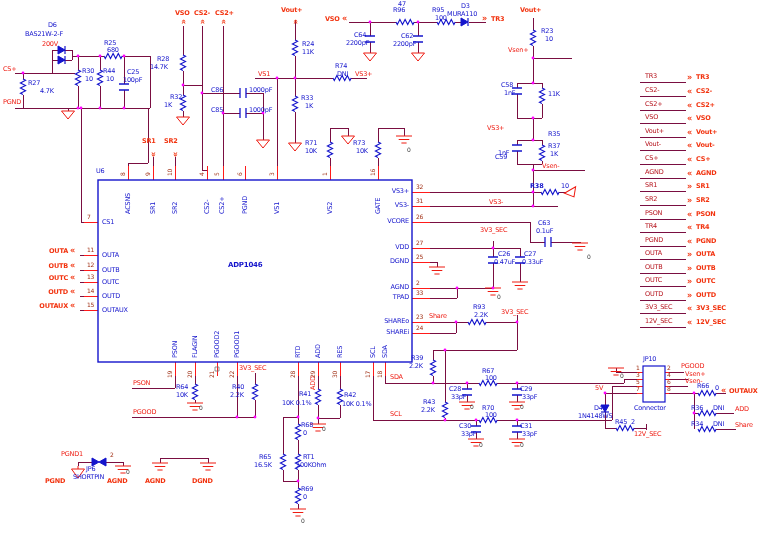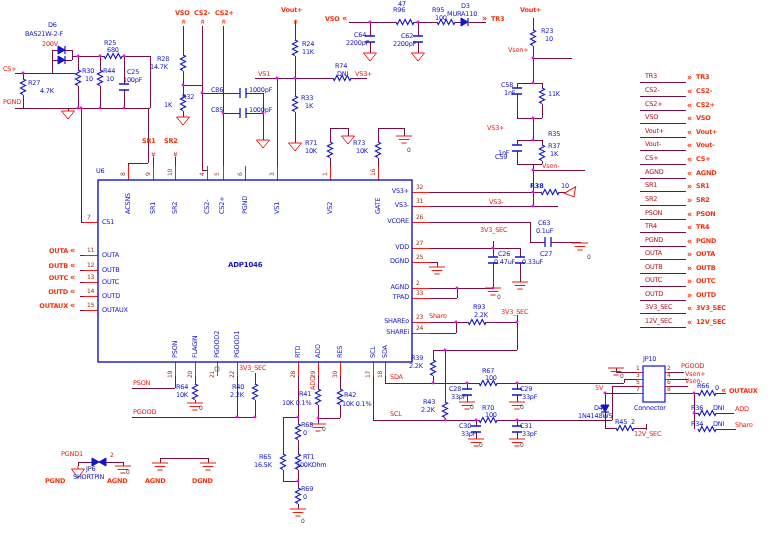--- a/index.html
+++ b/index.html
@@ -211,21 +211,21 @@
       <span class="lb b" style="left: 104px; top: 40px;">R25</span>
       <span class="lb b" style="left: 107px; top: 47px;">680</span>
       <span class="lb b" style="left: 82px; top: 68px;">R30</span>
       <span class="lb b" style="left: 85px; top: 76px;">10</span>
       <span class="lb b" style="left: 103px; top: 68px;">R44</span>
       <span class="lb b" style="left: 106px; top: 76px;">10</span>
       <span class="lb b" style="left: 127px; top: 69px;">C25</span>
       <span class="lb b" style="left: 123px; top: 77px;">100pF</span>
       <span class="lb b" style="left: 157px; top: 56px;">R28</span>
       <span class="lb b" style="left: 150px; top: 64px;">14.7K</span>
-      <span class="lb b" style="left: 158px; top: 94px; padding-left: 24px;">R32</span>
+      <span class="lb b" style="left: 146px; top: 94px; padding-left: 24px;">R32</span>
       <span class="lb b" style="left: 164px; top: 102px;">1K</span>
       <span class="lb p" style="left: 175px; top: 10px;">VSO</span>
       <span class="lb p" style="left: 194px; top: 10px;">CS2-</span>
       <span class="lb p" style="left: 215px; top: 10px;">CS2+</span>
       <span class="lb b" style="left: 211px; top: 87px;">C86</span>
       <span class="lb b" style="left: 249px; top: 87px;">1000pF</span>
       <span class="lb b" style="left: 211px; top: 107px;">C85</span>
       <span class="lb b" style="left: 249px; top: 107px;">1000pF</span>
       <span class="lb p" style="left: 281px; top: 7px;">Vout+</span>
       <span class="lb b" style="left: 302px; top: 41px;">R24</span>
@@ -271,21 +271,21 @@
       <span class="lb r" style="left: 542px; top: 163px;">Vsen-</span>
       <span class="lb b" style="left: 530px; top: 183px; font-weight: bold;">R38</span>
       <span class="lb b" style="left: 561px; top: 183px;">10</span>
       <span class="lb r" style="left: 489px; top: 199px;">VS3-</span>
       <span class="lb b" style="left: 538px; top: 220px;">C63</span>
       <span class="lb b" style="left: 536px; top: 228px;">0.1uF</span>
       <span class="lb z" style="left: 587px; top: 254px;">0</span>
       <span class="lb r" style="left: 480px; top: 227px;">3V3_SEC</span>
       <span class="lb b" style="left: 498px; top: 251px;">C26</span>
       <span class="lb b" style="left: 494px; top: 259px;">0.47uF</span>
-      <span class="lb b" style="left: 540px; top: 251px;">C27</span>
+      <span class="lb b" style="left: 524px; top: 251px;">C27</span>
       <span class="lb b" style="left: 522px; top: 259px;">0.33uF</span>
       <span class="lb z" style="left: 497px; top: 294px;">0</span>
       <span class="lb r" style="left: 429px; top: 313px;">Share</span>
       <span class="lb b" style="left: 473px; top: 304px;">R93</span>
       <span class="lb b" style="left: 474px; top: 312px;">2.2K</span>
       <span class="lb r" style="left: 501px; top: 309px;">3V3_SEC</span>
       <span class="lb b" style="left: 411px; top: 355px;">R39</span>
       <span class="lb b" style="left: 409px; top: 363px;">2.2K</span>
       <span class="lb r" style="left: 390px; top: 374px;">SDA</span>
       <span class="lb b" style="left: 482px; top: 368px;">R67</span>

